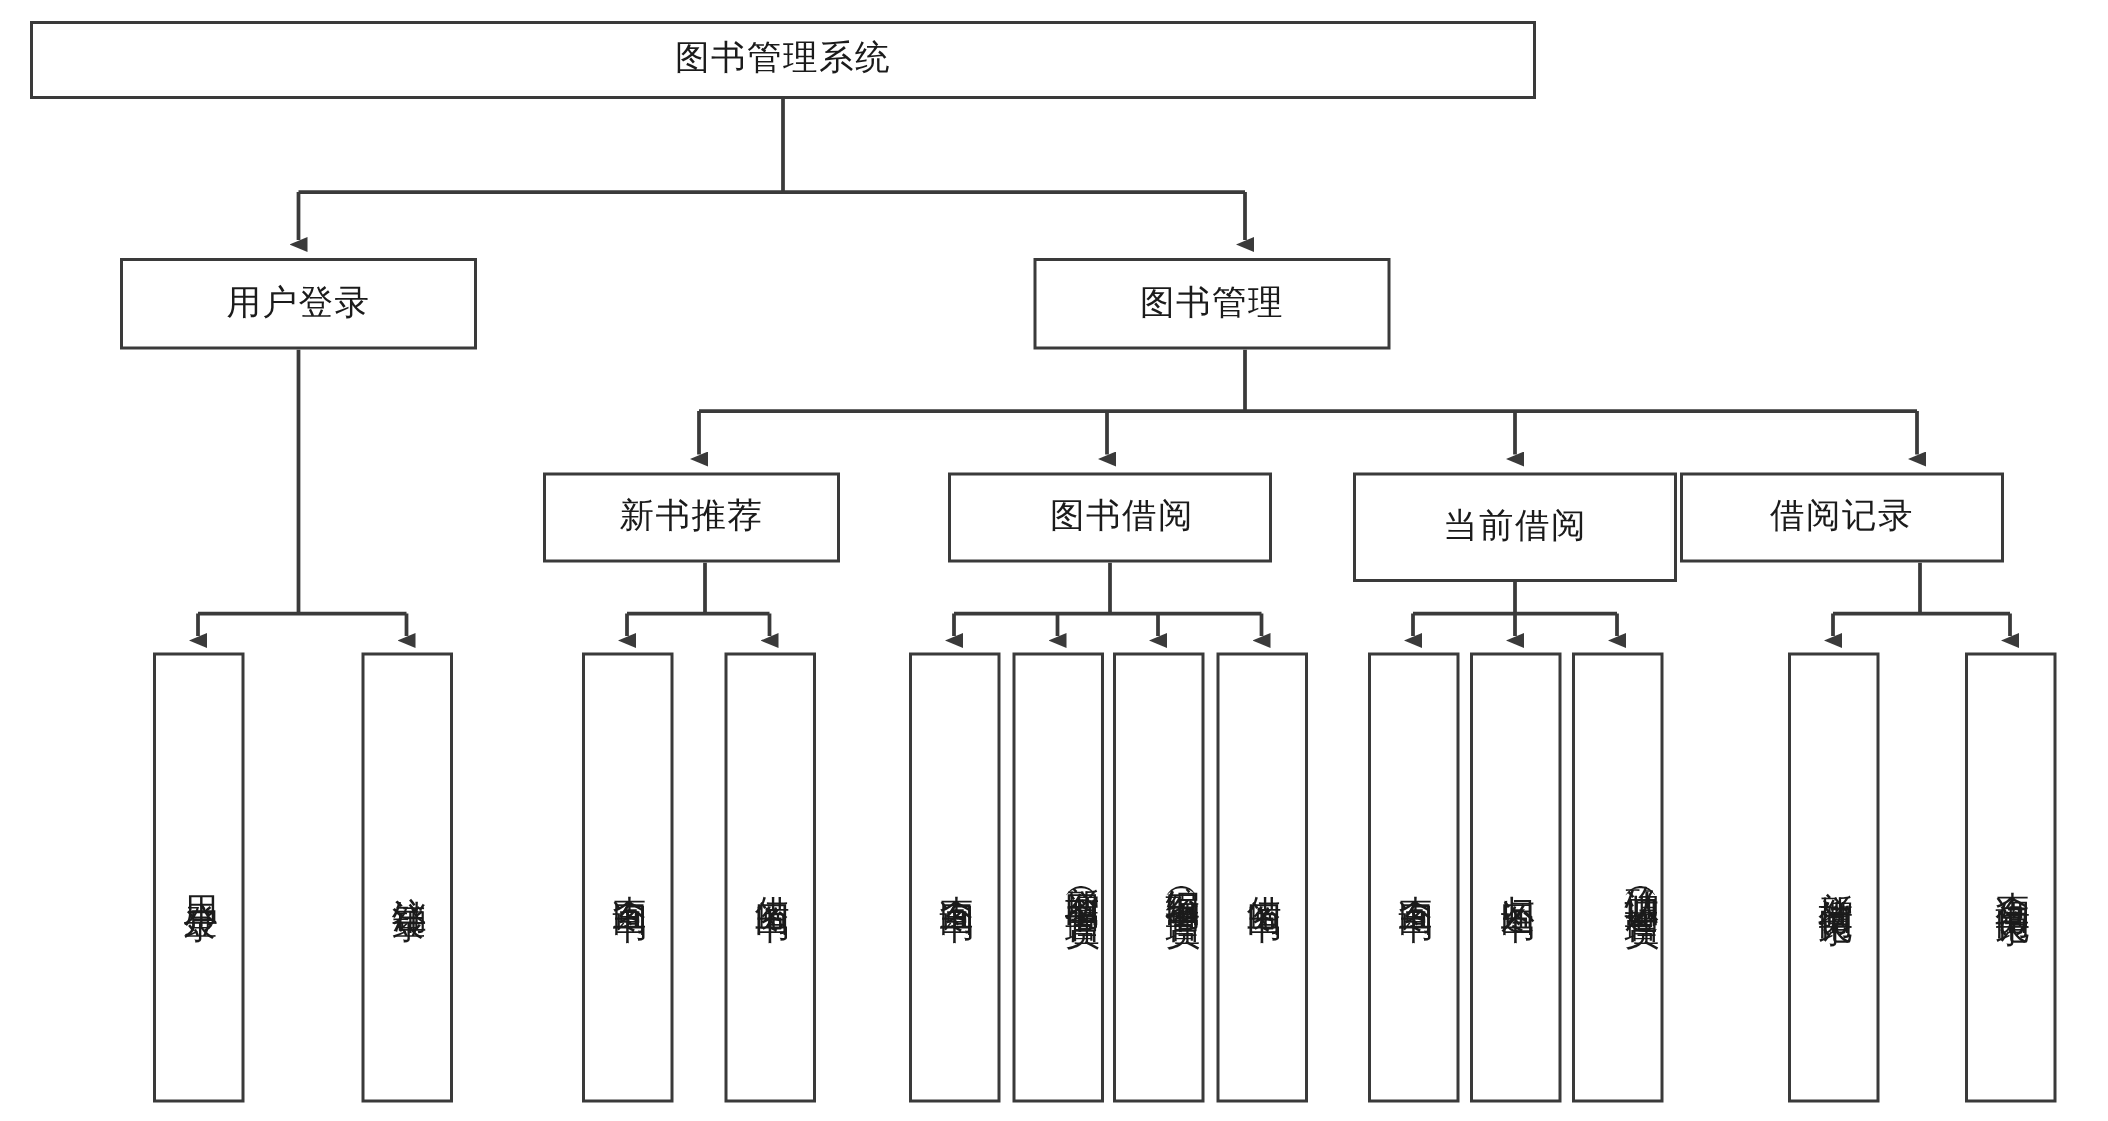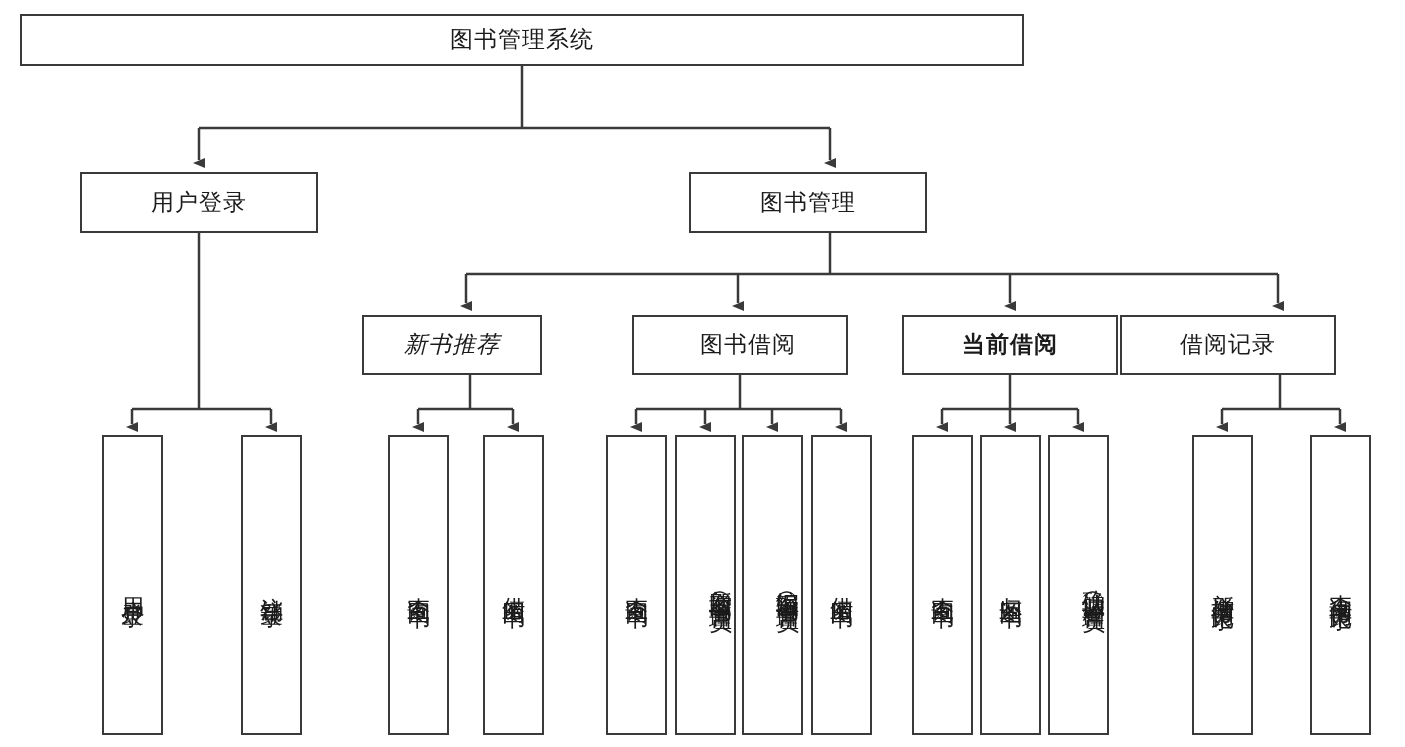--- a/index.html
+++ b/index.html
@@ -129,27 +129,27 @@
     <span class="lbl">图书管理系统</span>
   </div>
 
   <div class="node h" style="left:80px; top:172px; width:238px; height:61px;">
     <span class="lbl">用户登录</span>
   </div>
   <div class="node h" style="left:689px; top:172px; width:238px; height:61px;">
     <span class="lbl">图书管理</span>
   </div>
 
-  <div class="node h" style="left:362px; top:315px; width:180px; height:60px;font-style:italic;">
+  <div class="node h" style="left:362px; top:315px; width:198px; height:60px;">
     <span class="lbl">新书推荐</span>
   </div>
   <div class="node h" style="left:632px; top:315px; width:216px; height:60px;padding-left:16px;">
     <span class="lbl">图书借阅</span>
   </div>
-  <div class="node h" style="left:902px; top:315px; width:216px; height:60px;font-weight:bold;">
+  <div class="node h" style="left:902px; top:315px; width:216px; height:73px;">
     <span class="lbl">当前借阅</span>
   </div>
   <div class="node h" style="left:1120px; top:315px; width:216px; height:60px;">
     <span class="lbl">借阅记录</span>
   </div>
 
   <div class="node v mid" style="left:102px; top:435px; width:61px; height:300px;">
     <span class="lbl">用户登录</span>
   </div>
   <div class="node v mid" style="left:241px; top:435px; width:61px; height:300px;">

